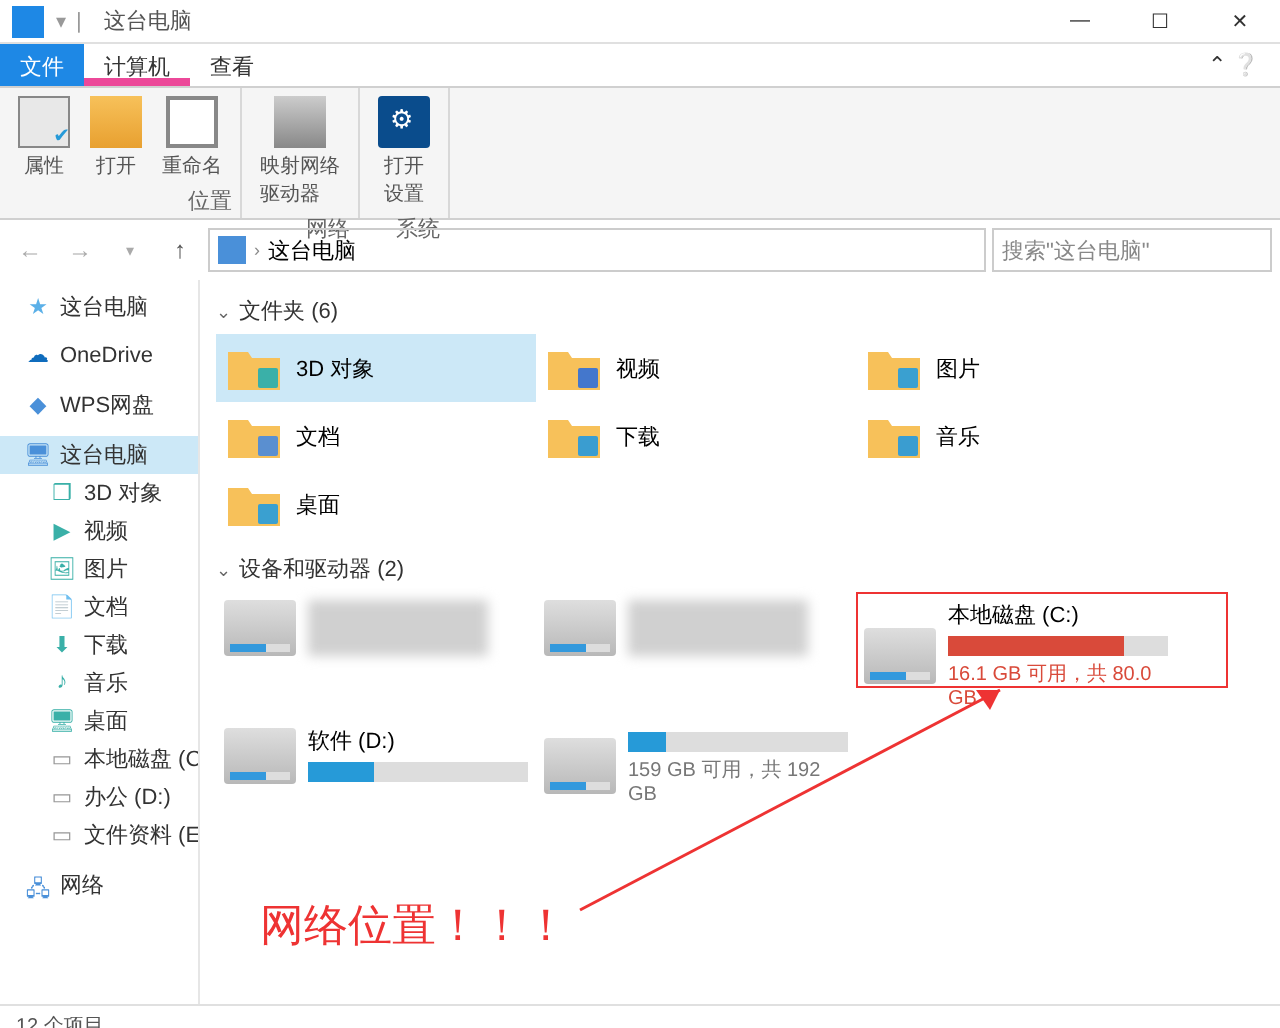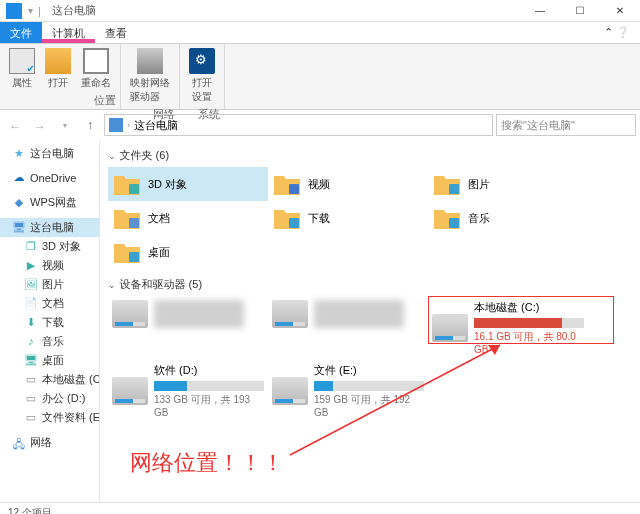--- a/index.html
+++ b/index.html
@@ -268,21 +268,21 @@
             <svg class="fico" viewBox="0 0 30 28">
               <path d="M2 6 L12 6 L14 9 L28 9 L28 25 L2 25 Z" fill="#f7c15a"></path>
               <rect x="17" y="14" width="10" height="10" fill="#3aa0d0" rx="1"></rect>
             </svg>
           </div>
           <span>桌面</span>
         </div>
       </div>
     <div class="section-head">
         <span class="chev">⌄</span>
-        <span>设备和驱动器 (5)</span>
+        <span>设备和驱动器 (2)</span>
       </div>
     <div class="drive-grid" id="drives">
         <div class="drive-item">
           <div class="drow">
             <div class="dicon"></div>
             <div class="blur"></div>
           </div>
         </div>
         <div class="drive-item">
           <div class="drow">
@@ -303,29 +303,27 @@
           </div>
         </div>
         <div class="drive-item">
           <div class="drow">
             <div class="dicon"></div>
             <div style="flex:1">
               <div class="dname">软件 (D:)</div>
               <div class="dbar">
                 <div class="dfill" style="width:30%;background:#269ad8"></div>
               </div>
-              <div class="dinfo">133 GB 可用，共 193 GB</div>
             </div>
           </div>
         </div>
         <div class="drive-item">
           <div class="drow">
             <div class="dicon"></div>
             <div style="flex:1">
-              <div class="dname">文件 (E:)</div>
               <div class="dbar">
                 <div class="dfill" style="width:17%;background:#269ad8"></div>
               </div>
               <div class="dinfo">159 GB 可用，共 192 GB</div>
             </div>
           </div>
         </div>
       </div>
 
     <div class="redbox" style="left:328px;top:156px;width:186px;height:48px"></div>

